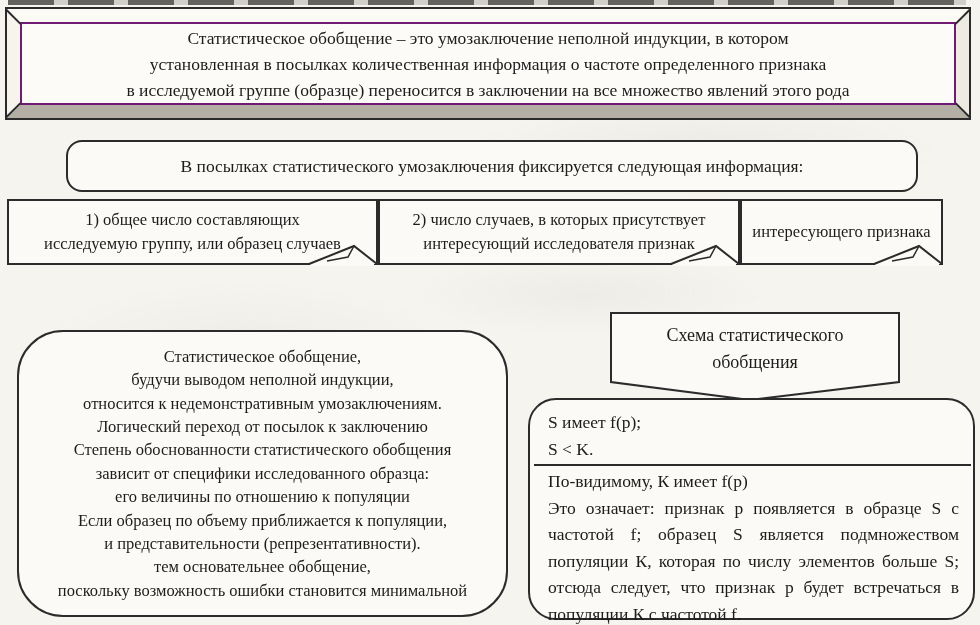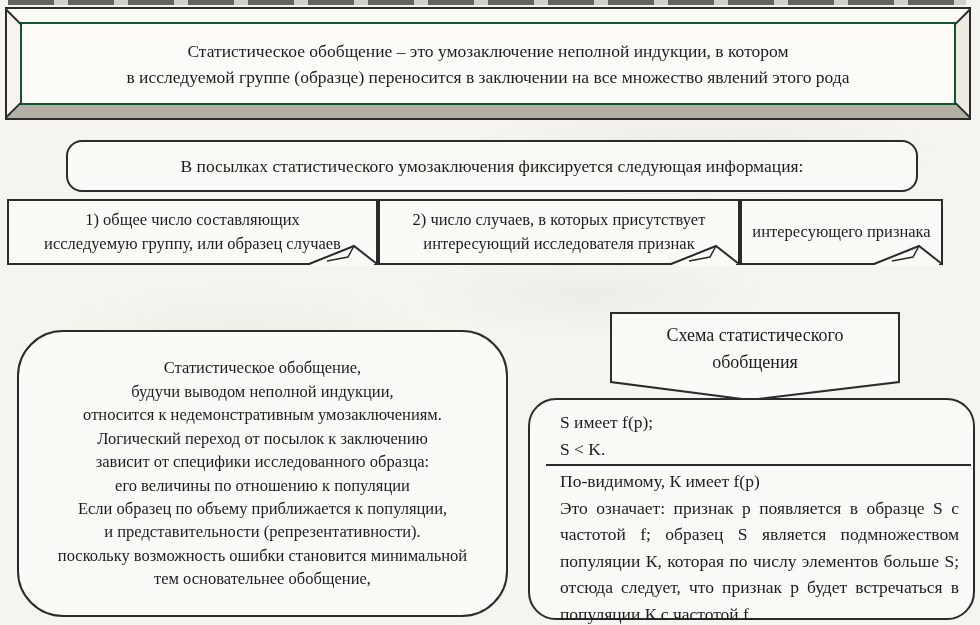--- a/index.html
+++ b/index.html
@@ -22,21 +22,21 @@
     position:absolute;left:5px;top:7px;width:966px;height:113px;
     border:2px solid #2b2b2b;box-sizing:border-box;background:#fcfbf7;
   }
   .frame-bevel{
     width:100%;height:100%;box-sizing:border-box;
     border:13px solid;
     border-color:#fbfaf5 #edebe2 #b3afa4 #f6f4ec;
   }
   .frame-inner{
     width:100%;height:100%;box-sizing:border-box;
-    border:2px solid #14532d;background:#fcfbf7;
+    border:2px solid #701a75;background:#fcfbf7;
     display:flex;flex-direction:column;justify-content:center;align-items:center;
     font-size:17.5px;line-height:26px;text-align:center;
   }
   .mitre{position:absolute;width:20px;height:0;border-top:2px solid #2b2b2b;}
   .mitre.tl{left:0;top:0;transform-origin:0 0;transform:rotate(45deg);}
   .mitre.tr{right:0;top:0;transform-origin:100% 0;transform:rotate(-45deg);}
   .mitre.bl{left:0;bottom:0;transform-origin:0 100%;transform:rotate(-45deg);}
   .mitre.br{right:0;bottom:0;transform-origin:100% 100%;transform:rotate(45deg);}
   
   .premises-header{
@@ -64,40 +64,41 @@
   .banner{position:absolute;left:610px;top:312px;width:290px;height:90px;}
   .banner svg{position:absolute;left:0;top:0;}
   .banner .banner-text{
     position:absolute;left:0;top:10px;width:100%;text-align:center;
     font-size:18px;line-height:27px;
   }
   
   .schema-box{
     position:absolute;left:528px;top:398px;width:447px;height:222px;
     border:2px solid #2b2b2b;border-radius:28px;box-sizing:border-box;background:#fbfaf6;
-    padding:9px 14px 6px 30px;font-size:17.5px;line-height:26.5px;
+    padding:9px 14px 6px 18px;font-size:17.5px;line-height:26.5px;
   }
   .schema-box .formula{white-space:nowrap;}
   .inference-line{
     height:0;border-top:2px solid #2b2b2b;
     margin:2px 0 2px -14px;width:calc(100% + 26px);
   }
   .explanation{text-align:justify;}
 </style>
 </head>
 <body>
 
 <div class="page">
 
   <div class="scan-smudge"></div>
 
   <div class="frame-outer">
     <div class="frame-bevel">
       <div class="frame-inner">
         <div>Статистическое обобщение – это умозаключение неполной индукции, в котором</div>
+        <div>установленная в посылках количественная информация о частоте определенного признака</div>
         <div>в исследуемой группе (образце) переносится в заключении на все множество явлений этого рода</div>
       </div>
     </div>
     <div class="mitre tl"></div>
     <div class="mitre tr"></div>
     <div class="mitre bl"></div>
     <div class="mitre br"></div>
   </div>
 
   <div class="premises-header">
@@ -132,26 +133,27 @@
       <path d="M2,22 L47,4 L70,22" fill="none" stroke="#2b2b2b" stroke-width="2"></path>
       <path d="M47,4 L41,15 L20,19" fill="none" stroke="#2b2b2b" stroke-width="1.5"></path>
     </svg>
   </div>
 
   <div class="note-box">
     <div>Статистическое обобщение,</div>
     <div>будучи выводом неполной индукции,</div>
     <div>относится к недемонстративным умозаключениям.</div>
     <div>Логический переход от посылок к заключению</div>
+    <div>Степень обоснованности статистического обобщения</div>
     <div>зависит от специфики исследованного образца:</div>
     <div>его величины по отношению к популяции</div>
     <div>Если образец по объему приближается к популяции,</div>
     <div>и представительности (репрезентативности).</div>
+    <div>тем основательнее обобщение,</div>
     <div>поскольку возможность ошибки становится минимальной</div>
-    <div>тем основательнее обобщение,</div>
   </div>
 
   <div class="banner">
     <svg width="290" height="90" viewBox="0 0 290 90">
       <polygon points="1,1 289,1 289,70 140,88 1,70" fill="#fbfaf6" stroke="#2b2b2b" stroke-width="2"></polygon>
     </svg>
     <div class="banner-text">
       <div>Схема статистического</div>
       <div>обобщения</div>
     </div>

